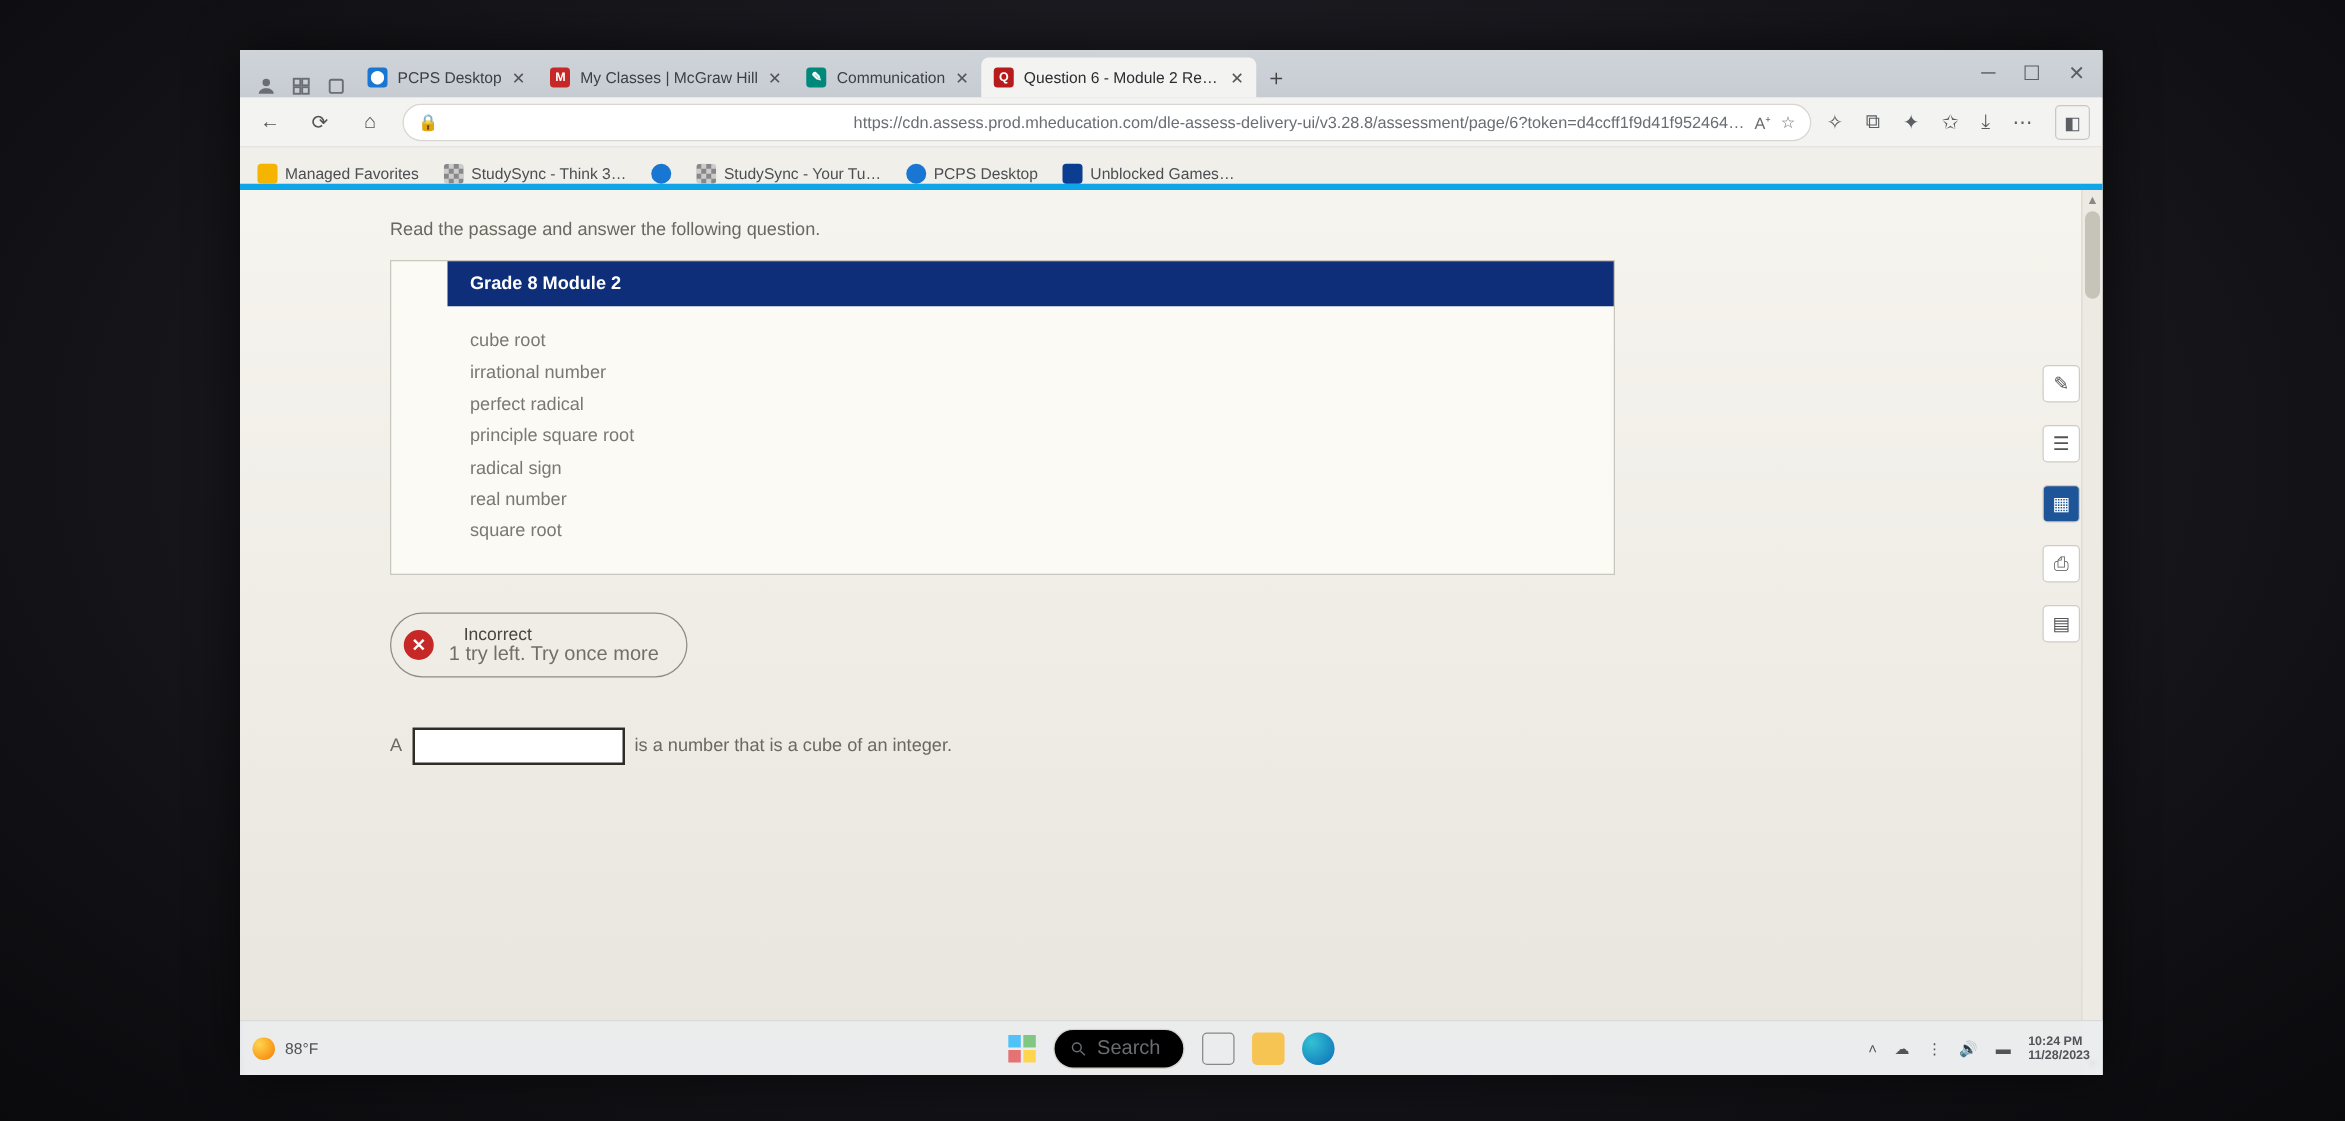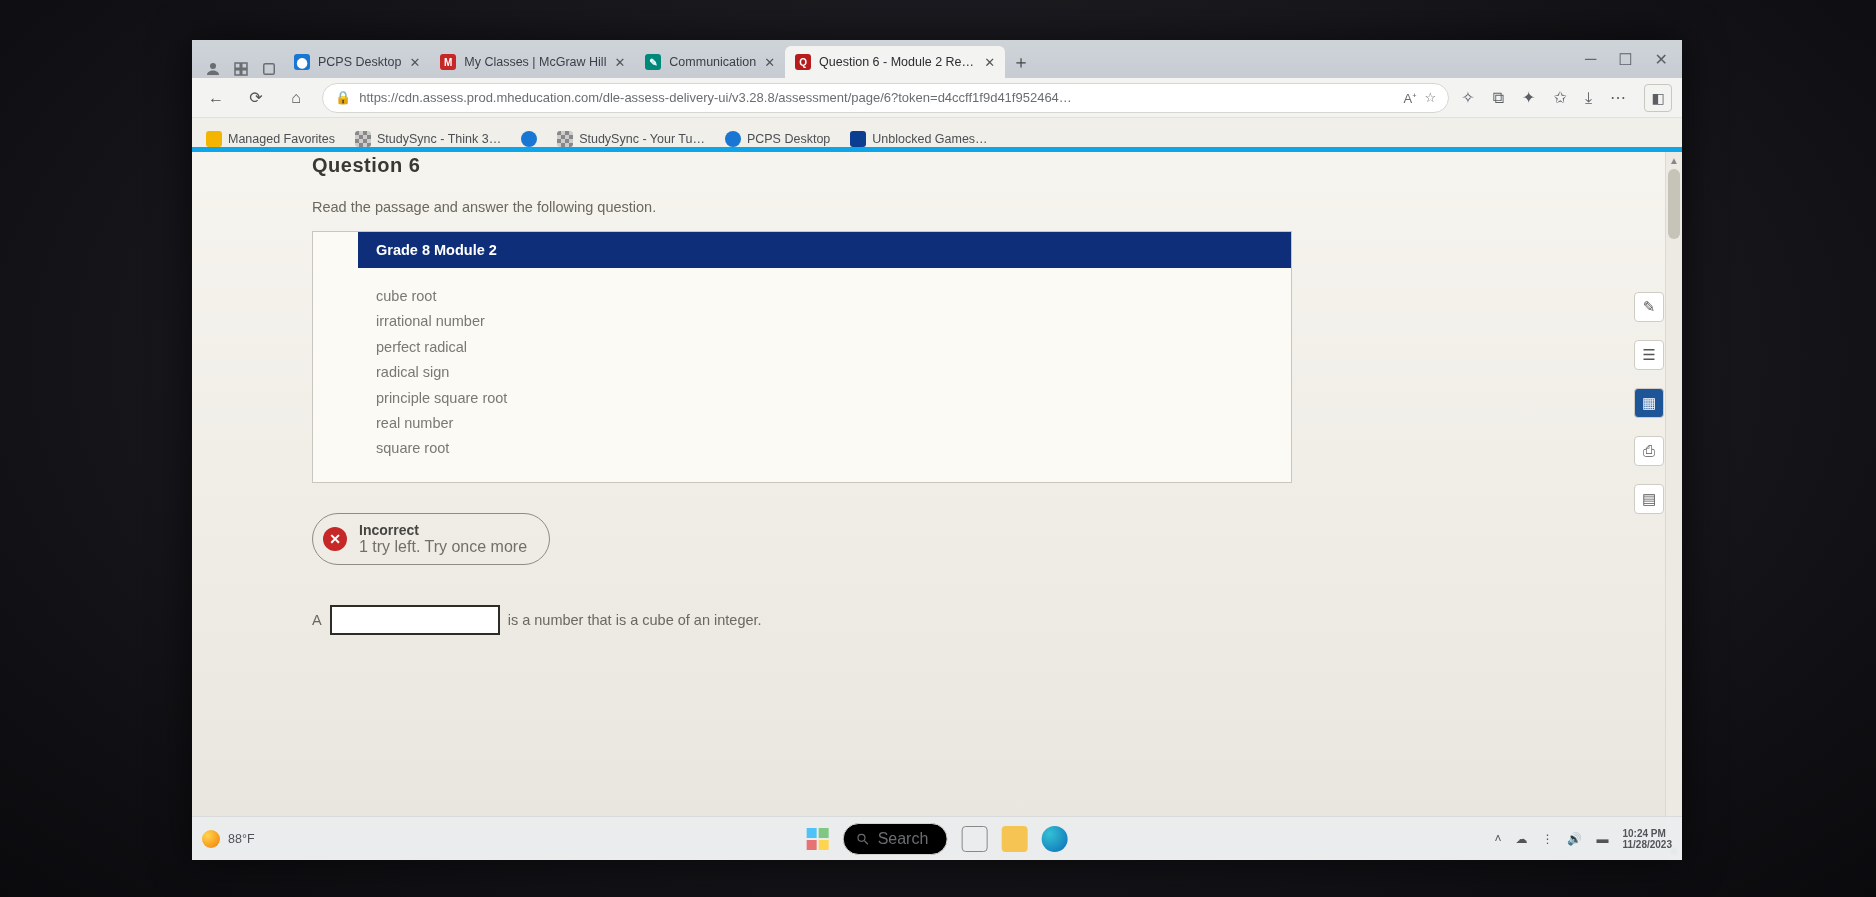--- a/index.html
+++ b/index.html
@@ -82,21 +82,21 @@
     border:1px solid #d8d6d0;
     border-radius: 16px;
     display:flex;
     align-items:center;
     padding:0 12px;
     font-size:13px;
     color:#6a6d71;
     gap:8px;
     overflow:hidden;
   }
-  .url-text { white-space: nowrap; overflow:hidden; text-overflow:ellipsis; flex:1; }
+  .url-text { white-space: nowrap; overflow:hidden; text-overflow:ellipsis; flex:1;text-align:right; }
   .addr-actions { display:flex; gap:18px; align-items:center; font-size:16px; color:#5b5f64; }
   .sq-ico { width:28px; height:28px; border:1px solid #c9c7c1; border-radius:4px; display:flex; align-items:center; justify-content:center; font-size:14px;}
 
   
   .bm-row {
     height: 34px;
     background: #f1efe9;
     display:flex;
     align-items:flex-end;
     padding: 0 14px;
@@ -150,21 +150,21 @@
     align-items:center;
     gap:12px;
     border:1.5px solid #8f8c82;
     border-radius: 26px;
     padding: 8px 22px 8px 10px;
   }
   .fb-ico {
     width:24px; height:24px; border-radius:50%;
     background:#c62828; color:#fff; display:flex; align-items:center; justify-content:center; font-weight:700; font-size:14px;
   }
-  .fb-txt .t1 { font-size:14px; font-weight:700; color:#474540; }
+  .fb-txt .t1 { font-size:14px; font-weight:400; color:#474540;margin-left:12px; }
   .fb-txt .t2 { font-size:16px; color:#726f66; }
 
   .answer-row { margin-top: 40px; display:flex; align-items:center; gap:8px; font-size:14.5px; color:#6a6860; }
   .blank-input {
     width: 170px; height: 30px;
     border: 2px solid #2e2c26;
     background:#fff;
   }
 
   
@@ -331,32 +331,31 @@
     </div>
     <div class="bm-item">
       <span class="bm-ico bm-dblue"></span>
       <span>Unblocked Games…</span>
     </div>
   </div>
 
   <div class="page-viewport">
 
     <div class="page-inner">
-      <div class="q-title">Question 6</div>
       <div class="q-sub">Read the passage and answer the following question.</div>
 
       <div class="passage-box">
         <div class="passage-hdr">Grade 8 Module 2</div>
         <div class="passage-body">
           <div class="term-list">
             <div>cube root</div>
             <div>irrational number</div>
             <div>perfect radical</div>
+            <div>principle square root</div>
             <div>radical sign</div>
-            <div>principle square root</div>
             <div>real number</div>
             <div>square root</div>
           </div>
         </div>
       </div>
 
       <div class="feedback-pill">
         <div class="fb-ico">✕</div>
         <div class="fb-txt">
           <div class="t1">Incorrect</div>

